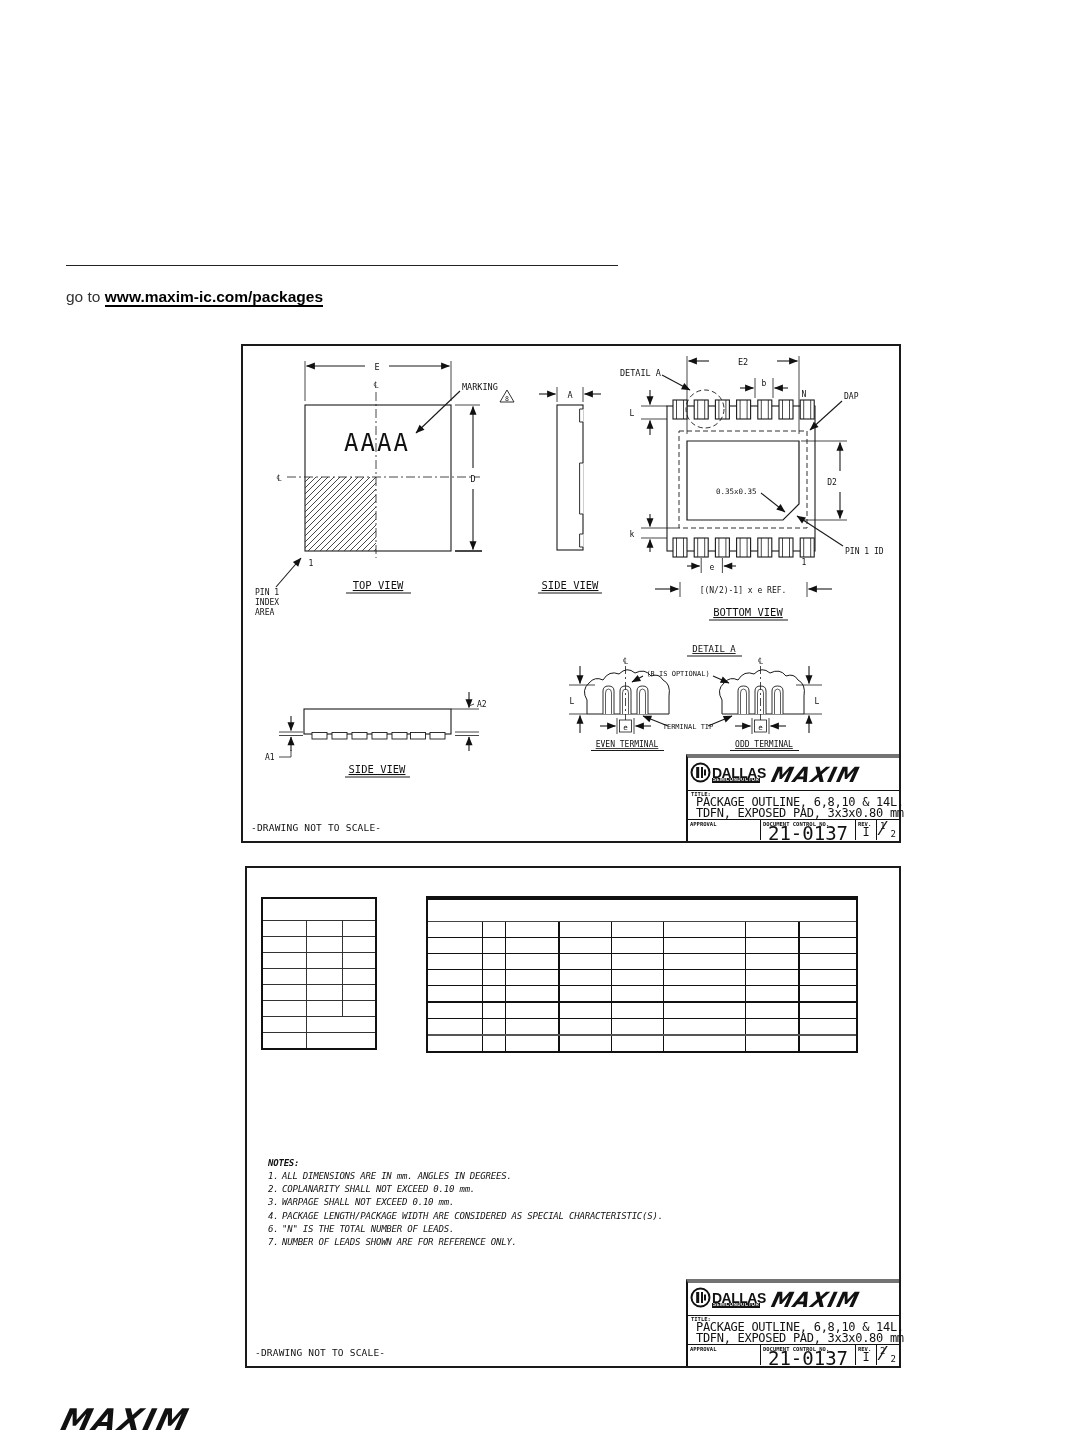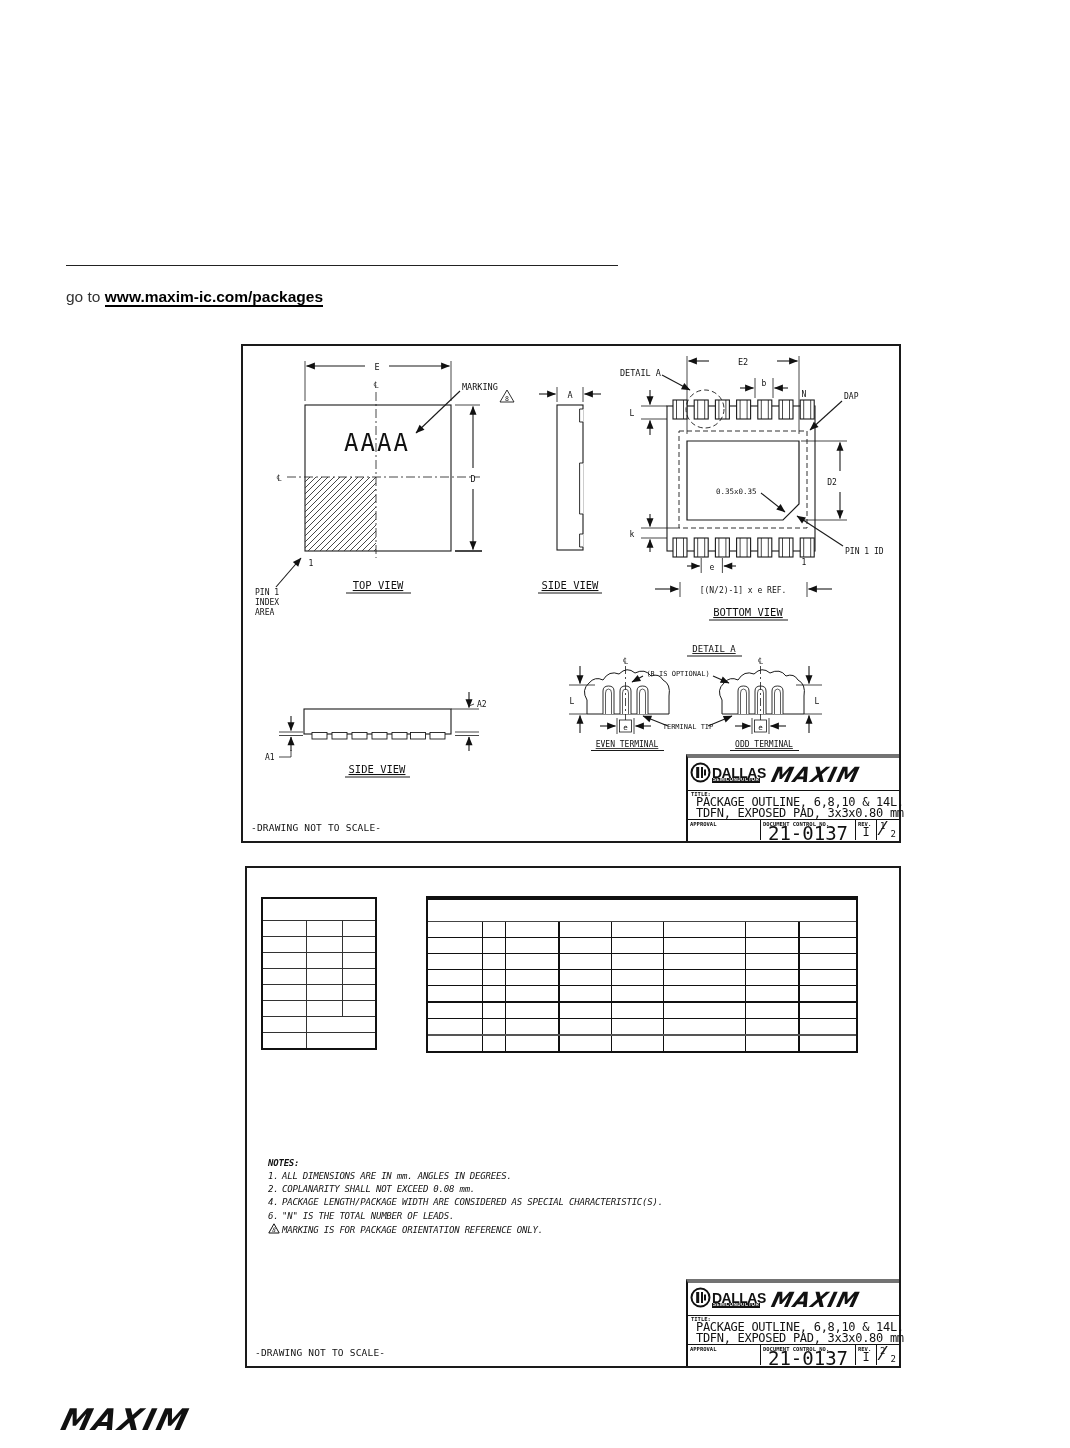--- a/index.html
+++ b/index.html
@@ -553,27 +553,25 @@
           <div class="rc rc5"></div>
           <div class="rc rc6"></div>
           <div class="rc rc7 k"></div>
           <div class="rc rc8"></div>
         </div>
     </div>
 
     <div class="notes">
       <div class="notes-title">NOTES:</div>
       <div class="note-line"><span class="note-n">1.</span><span class="note-t">ALL DIMENSIONS ARE IN mm. ANGLES IN DEGREES.</span></div>
-      <div class="note-line"><span class="note-n">2.</span><span class="note-t">COPLANARITY SHALL NOT EXCEED 0.08 mm.</span></div>
+      <div class="note-line"><span class="note-n">2.</span><span class="note-t">COPLANARITY SHALL NOT EXCEED 0.10 mm.</span></div>
+      <div class="note-line"><span class="note-n">3.</span><span class="note-t">WARPAGE SHALL NOT EXCEED 0.10 mm.</span></div>
       <div class="note-line"><span class="note-n">4.</span><span class="note-t">PACKAGE LENGTH/PACKAGE WIDTH ARE CONSIDERED AS SPECIAL CHARACTERISTIC(S).</span></div>
       <div class="note-line"><span class="note-n">6.</span><span class="note-t">"N" IS THE TOTAL NUMBER OF LEADS.</span></div>
-      <div class="note-line"><span class="note-tri"><svg width="12" height="11" viewBox="0 0 12 11" style="vertical-align:-1px;">
-              <polygon points="6,0.8 0.8,10 11.2,10" fill="none" stroke="#111" stroke-width="1"></polygon>
-              <text x="6" y="9" text-anchor="middle" font-size="6" font-family="DejaVu Sans Mono, monospace" fill="#111">8</text>
-            </svg></span><span class="note-t">MARKING IS FOR PACKAGE ORIENTATION REFERENCE ONLY.</span></div>
+      <div class="note-line"><span class="note-n">7.</span><span class="note-t">NUMBER OF LEADS SHOWN ARE FOR REFERENCE ONLY.</span></div>
     </div>
 
     <div class="dwg-footer">-DRAWING NOT TO SCALE-</div>
 
     <div class="tblock">
       <div class="tb-logos">
         <span class="ds-badge">
           <svg width="21" height="21" viewBox="0 0 21 21">
               <circle cx="10.5" cy="10.5" r="9" fill="none" stroke="#111" stroke-width="2"></circle>
               <rect x="6.2" y="5" width="3" height="11" fill="#111"></rect>

